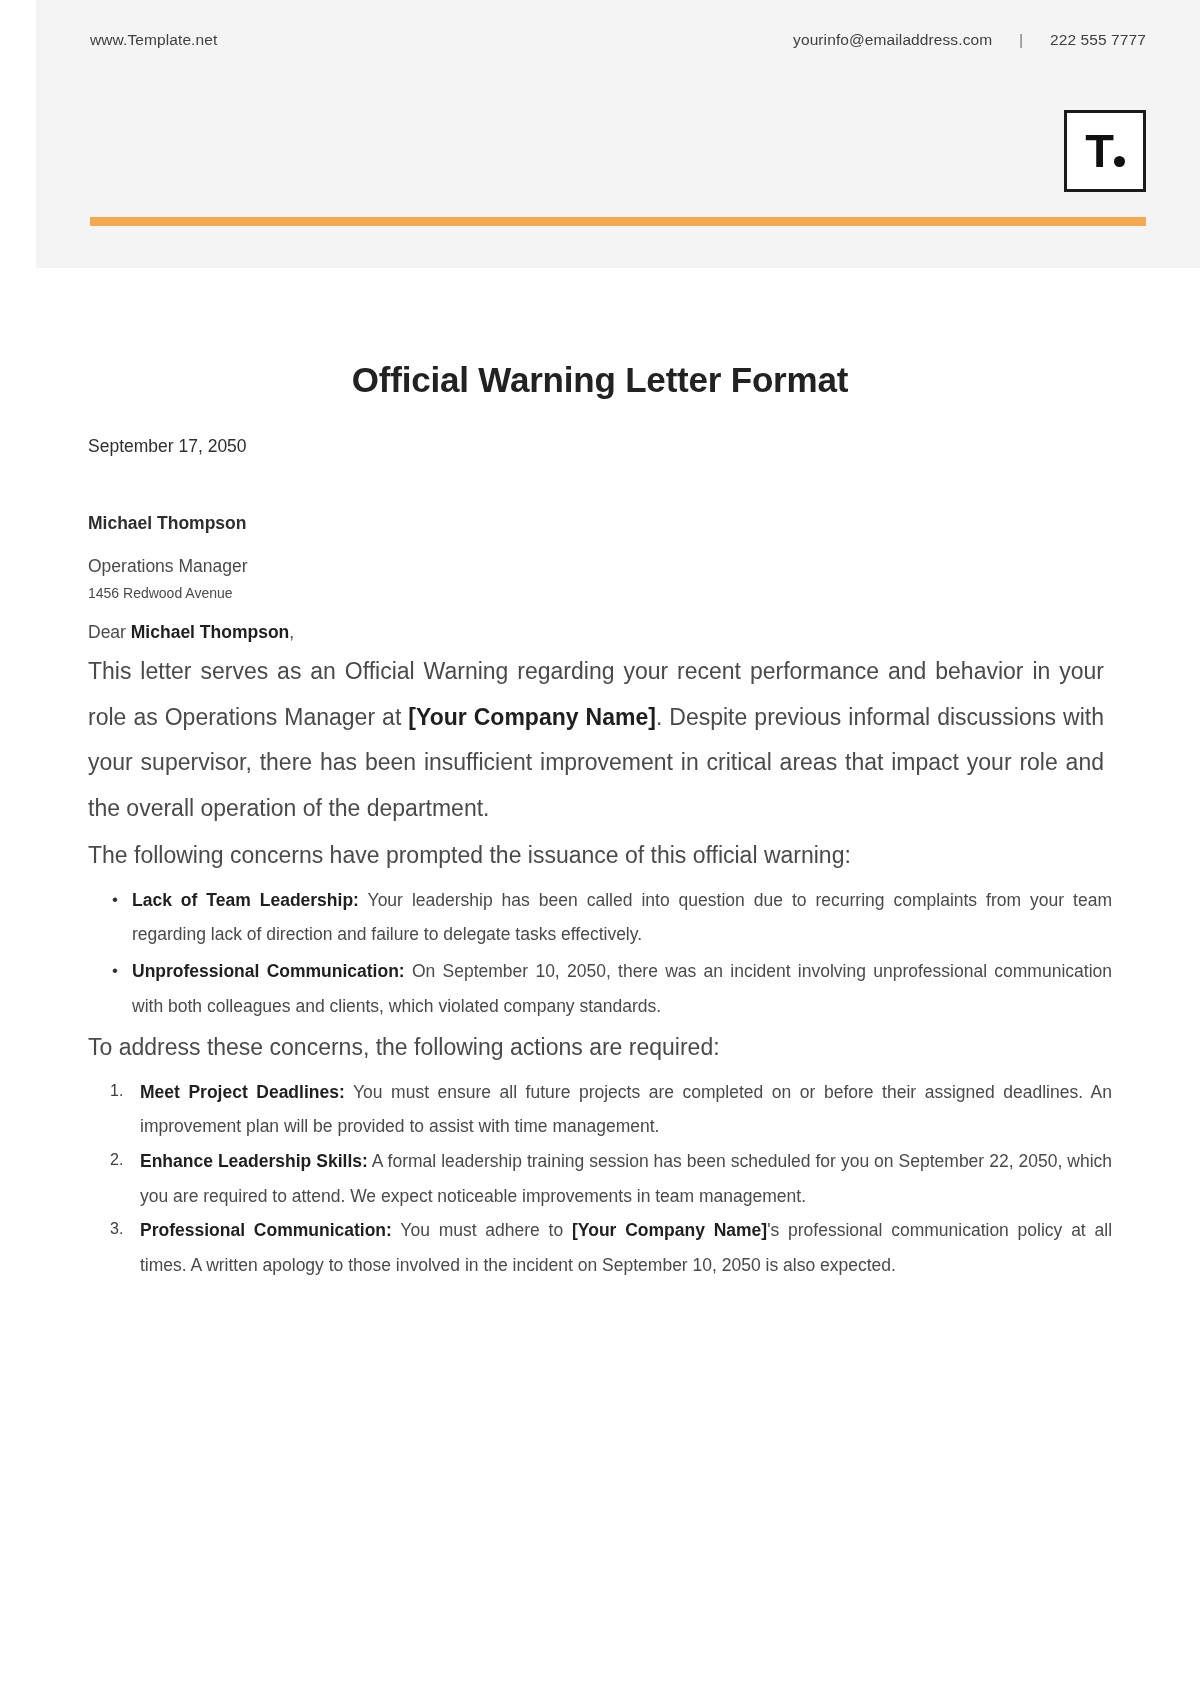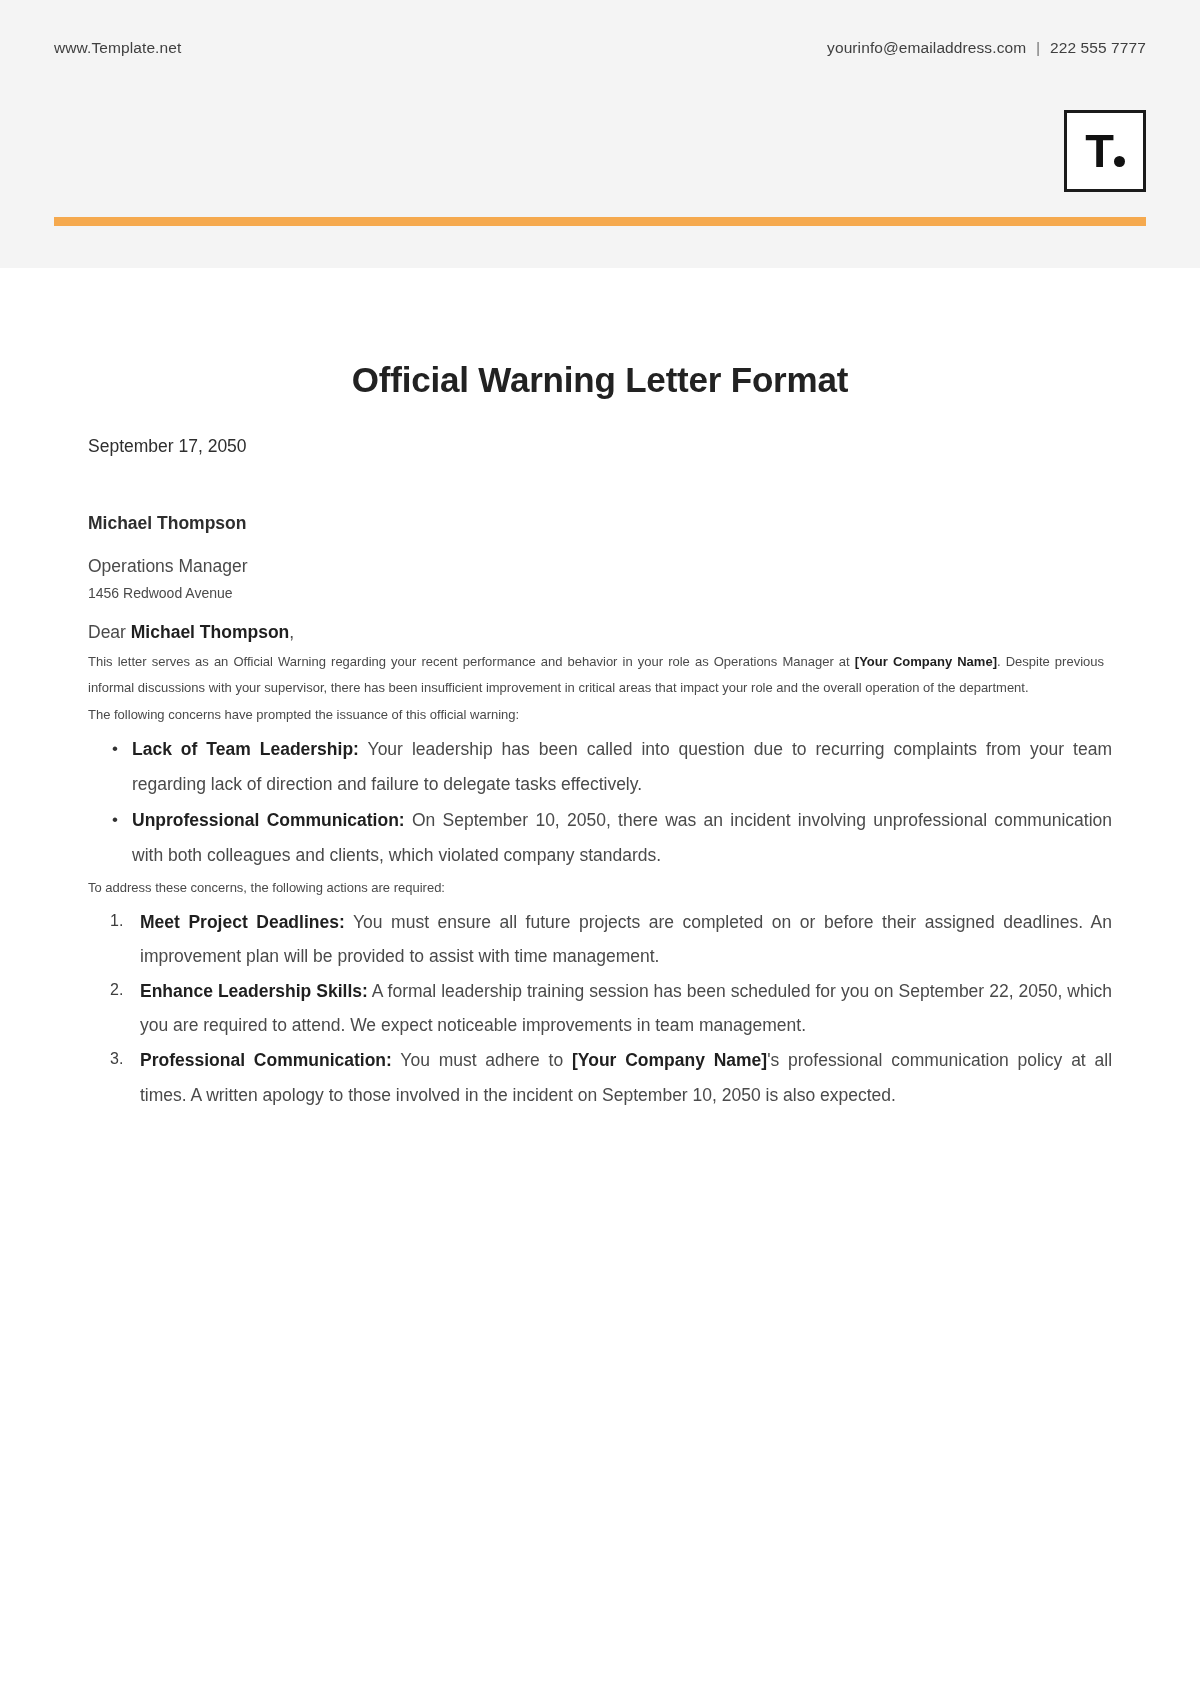--- a/index.html
+++ b/index.html
@@ -16,39 +16,40 @@
     color: #3c3c3c;
     -webkit-font-smoothing: antialiased;
   }
 
   
   .letter-header {
     position: relative;
     background: #f4f4f4;
     height: 268px;
     box-sizing: border-box;
-    padding: 8px 54px;
+    padding: 0 54px;
+    margin-left: 36px;
   }
   .header-meta {
     display: flex;
     justify-content: space-between;
     align-items: flex-start;
     padding-top: 31px;
     font-size: 15.5px;
     color: #3f3f3f;
     letter-spacing: 0.1px;
   }
   .header-site {
     white-space: nowrap;
   }
   .header-contact {
     white-space: nowrap;
     display: flex;
     align-items: center;
-    gap: 9px;
+    gap: 26px;
   }
   .header-sep {
     color: #6a6a6a;
     font-size: 14px;
     padding: 0 1px;
   }
 
   
   .logo-wrap {
     position: absolute;
@@ -137,21 +138,21 @@
     margin-top: 8px;
   }
 
   .salutation {
     font-size: 17.5px;
     color: #4a4a4a;
     margin-top: 21px;
   }
 
   p.body-para {
-    font-size: 13px;
+    font-size: 23px;
     color: #4a4a4a;
     text-align: justify;
     line-height: 1.98;
     margin: 6px 8px 0 0;
   }
   p.body-para.tight {
     margin-top: 2px;
   }
 
   b, strong {

